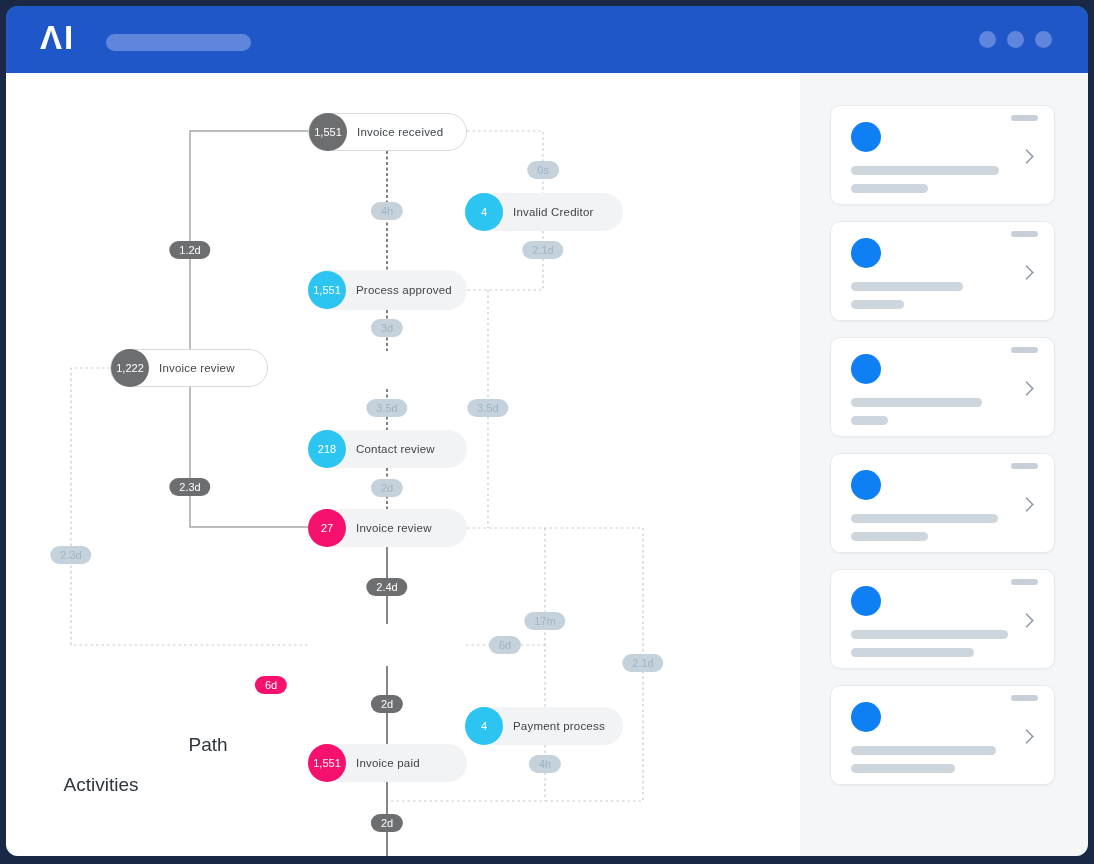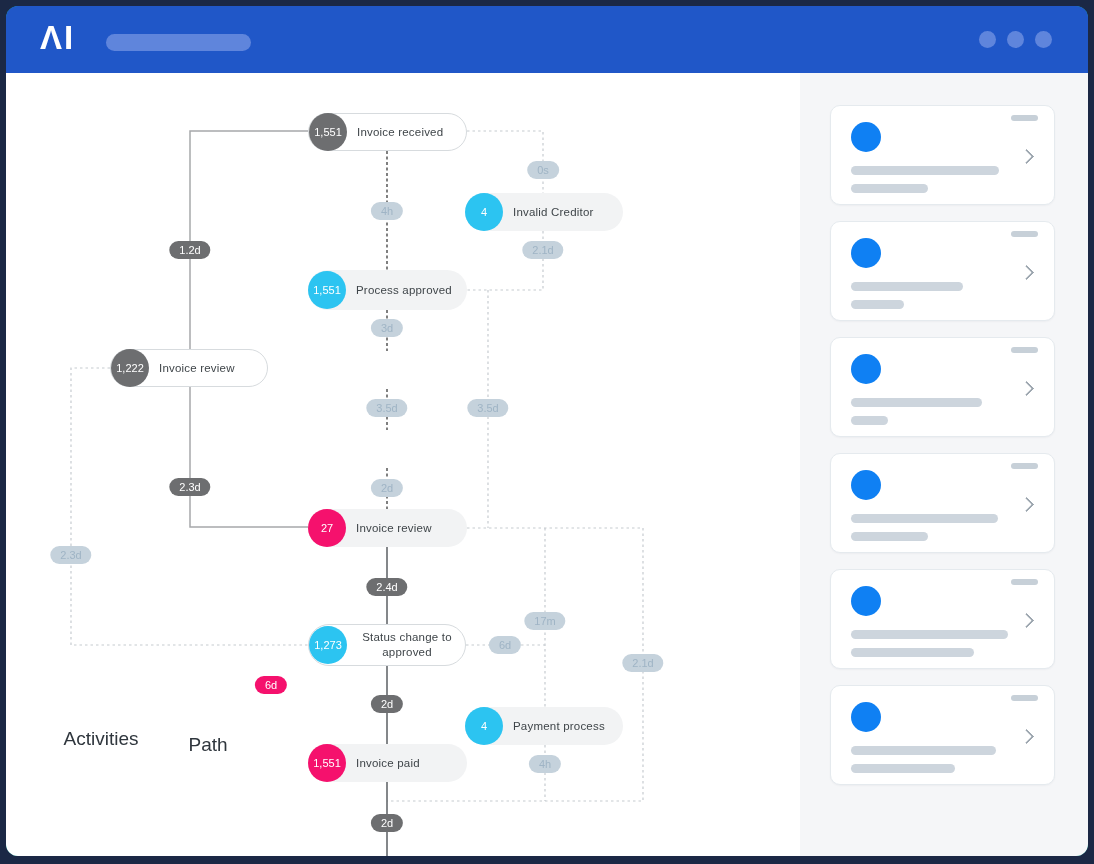--- a/index.html
+++ b/index.html
@@ -118,38 +118,38 @@
         <span class="node-label">Invalid Creditor</span>
       </div>
       <div class="node filled" style="left:302px;top:197px;width:159px;height:40px">
         <span class="badge cyan">1,551</span>
         <span class="node-label">Process approved</span>
       </div>
       <div class="node outline" style="left:104px;top:276px;width:158px;height:38px">
         <span class="badge dark">1,222</span>
         <span class="node-label">Invoice review</span>
       </div>
+      <div class="node filled" style="left:302px;top:357px;width:159px;height:38px">
+        <span class="badge cyan">218</span>
+        <span class="node-label">Contact review</span>
+      </div>
       <div class="node filled" style="left:302px;top:436px;width:159px;height:38px">
         <span class="badge pink">27</span>
         <span class="node-label">Invoice review</span>
-      </div>
-      <div class="node outline" style="left:302px;top:551px;width:158px;height:42px">
-        <span class="badge cyan">1,273</span>
-        <span class="node-label" style="width:100px">Status change to approved</span>
       </div>
       <div class="node filled" style="left:459px;top:634px;width:158px;height:38px">
         <span class="badge cyan">4</span>
         <span class="node-label">Payment process</span>
       </div>
       <div class="node filled" style="left:302px;top:671px;width:159px;height:38px">
         <span class="badge pink">1,551</span>
         <span class="node-label">Invoice paid</span>
       </div>
 
-      <div class="metric-label" style="left:95px;top:666px">Activities</div>
+      <div class="metric-label" style="left:95px;top:712px">Activities</div>
       <div class="metric-label" style="left:202px;top:672px">Path</div>
     </div>
 
     <aside class="sidebar" id="sidebar">
         <div class="card">
           <span class="avatar"></span>
           <span class="minibar"></span>
           <span class="chev"></span>
           <span class="line line1" style="width:148px"></span>
           <span class="line line2" style="width:77px"></span>

